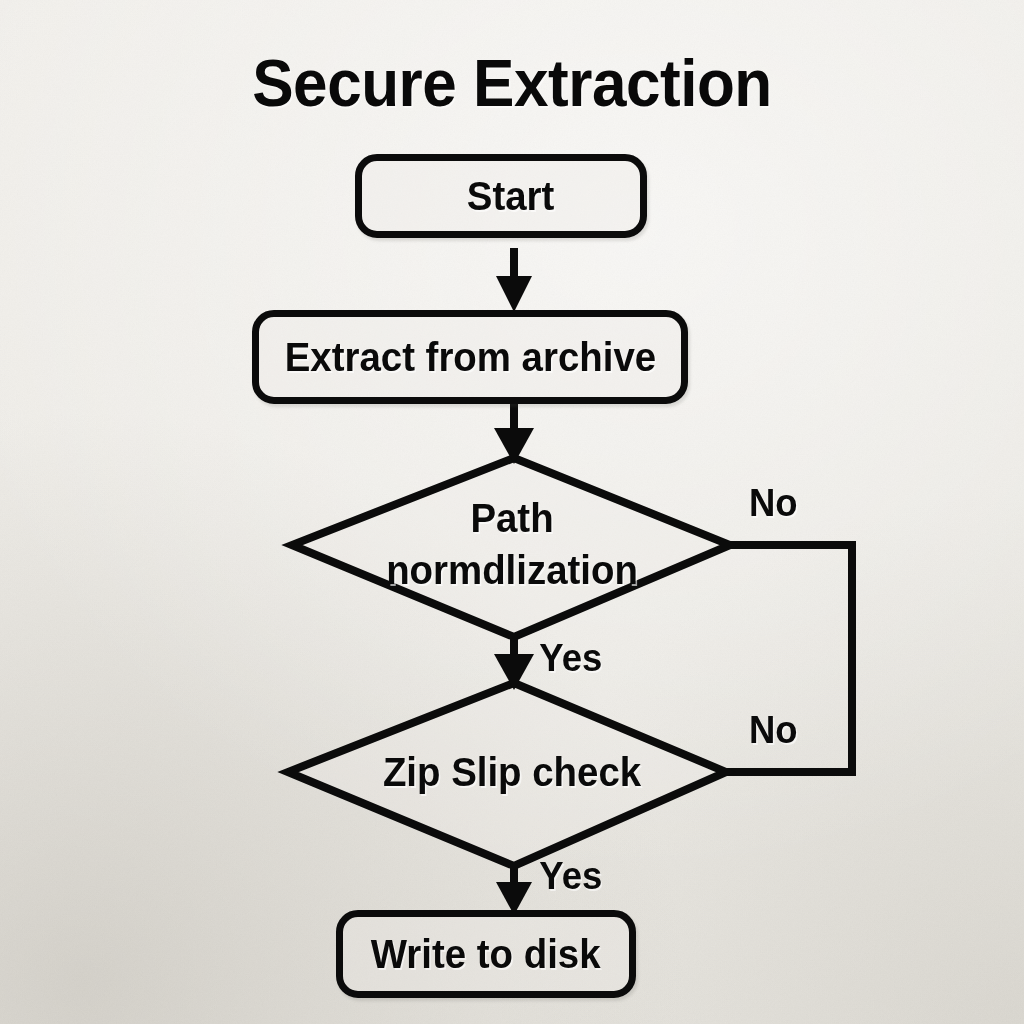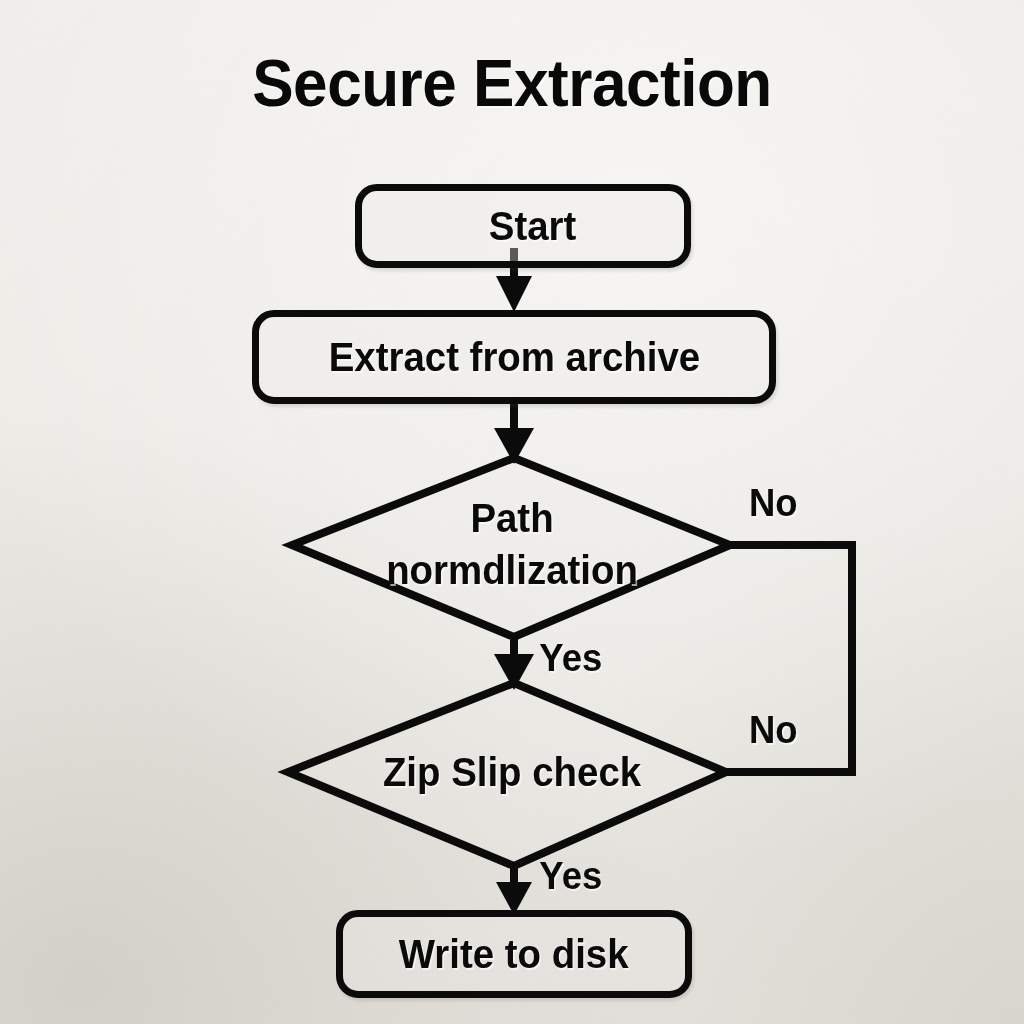--- a/index.html
+++ b/index.html
@@ -75,23 +75,23 @@
   .node-box .node-label {
     font-size: 40px;
     line-height: 44px;
     font-weight: 700;
     color: #0a0a0a;
     white-space: nowrap;
     transform: scaleX(0.96);
     text-shadow: 1.5px 1.5px 0 rgba(255,255,255,0.6);
   }
 
-  #node-start      { left: 355px; top: 184px; width: 336px; height: 84px; padding-left: 19px; }
-  #node-extract    { left: 252px; top: 310px; width: 524px; height: 94px; }
-  #node-write      { left: 336px; top: 910px; width: 356px; height: 88px; }
+  #node-start      { left: 355px; top: 154px; width: 292px; height: 84px; padding-left: 19px; }
+  #node-extract    { left: 252px; top: 310px; width: 436px; height: 94px; }
+  #node-write      { left: 336px; top: 910px; width: 300px; height: 88px; }
 
   
   .diamond-label {
     position: absolute;
     text-align: center;
     font-weight: 700;
     color: #0a0a0a;
     font-size: 40px;
     line-height: 52px;
     white-space: nowrap;

